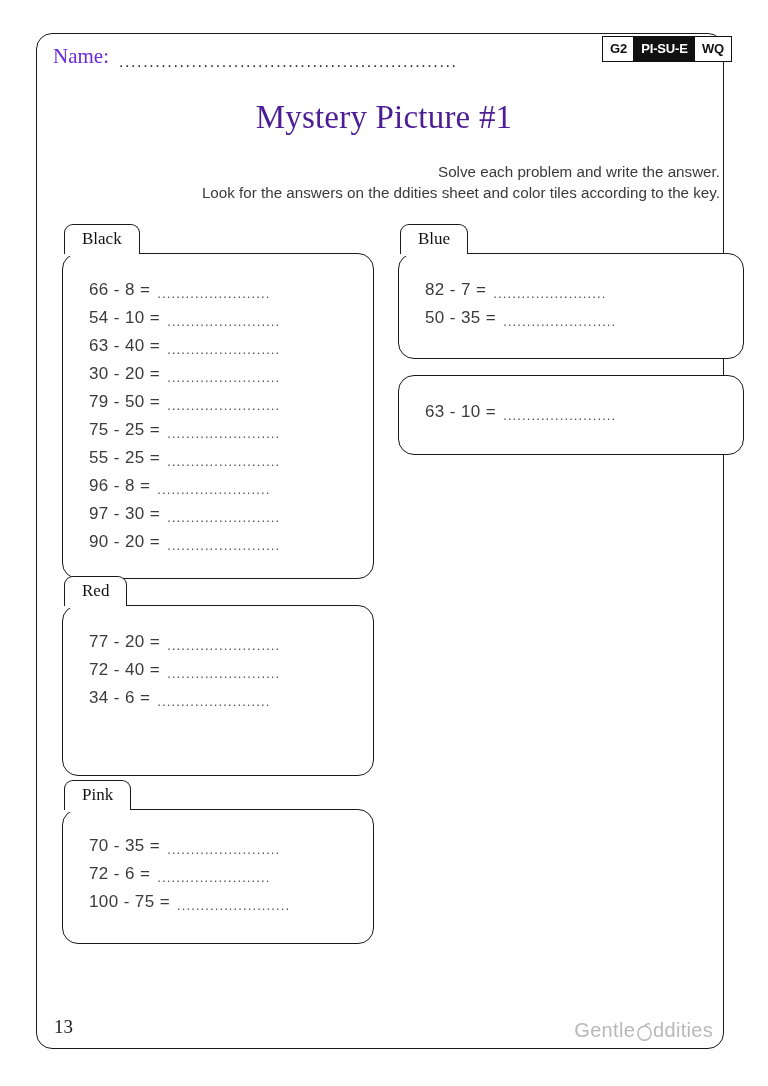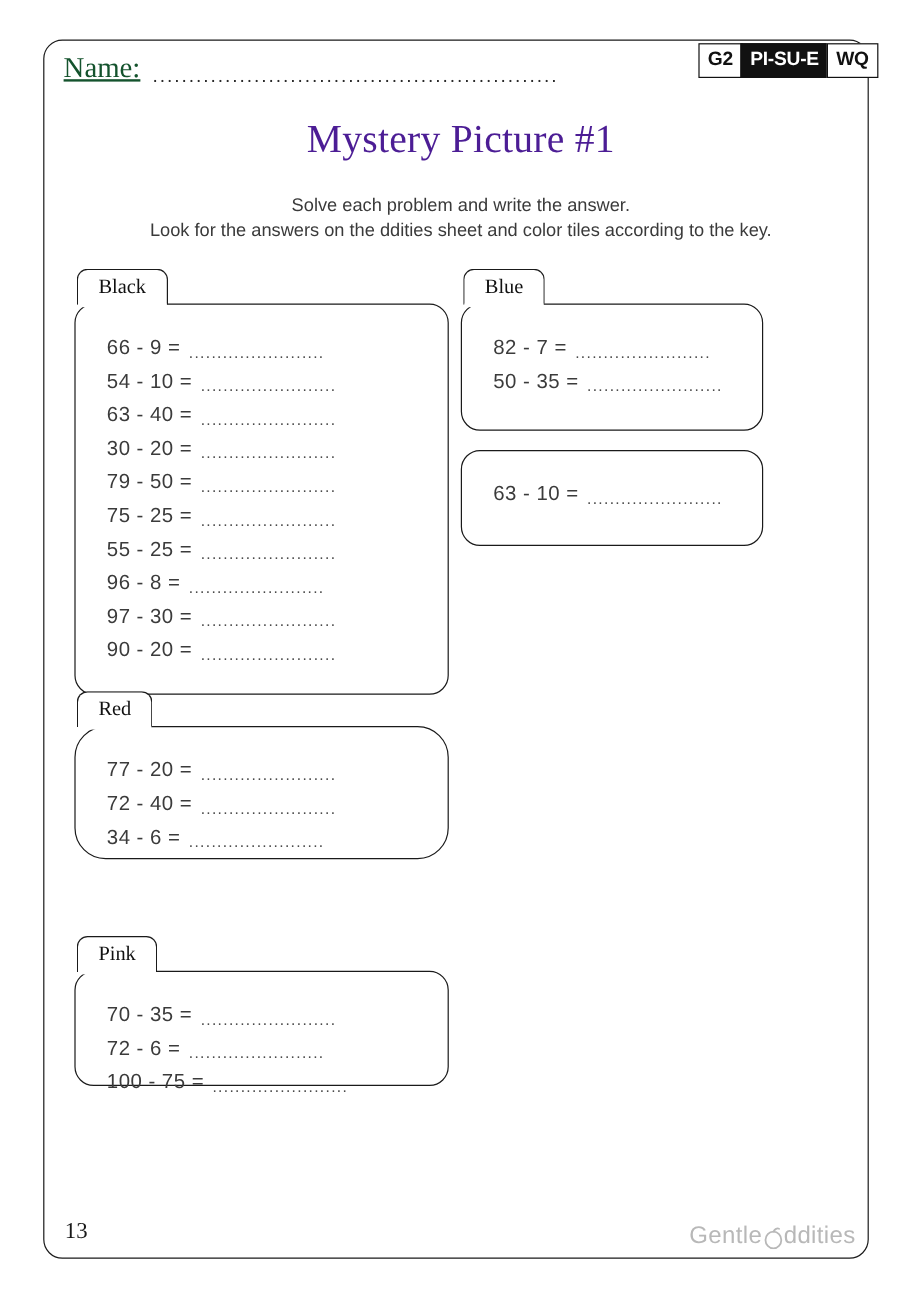--- a/index.html
+++ b/index.html
@@ -39,21 +39,21 @@
     position: absolute;
     top: 36px;
     right: 36px;
     display: flex;
     align-items: stretch;
     z-index: 6;
   }
   .badge {
     font-family: "Liberation Sans", sans-serif;
     font-weight: bold;
-    font-size: 16px;
+    font-size: 13px;
     letter-spacing: -0.2px;
     line-height: 1;
     padding: 5px 7px 6px 7px;
     border: 1.6px solid #111111;
     background: #ffffff;
     color: #111111;
     box-sizing: border-box;
     display: flex;
     align-items: center;
     justify-content: center;
@@ -68,24 +68,23 @@
   .name-row {
     position: absolute;
     left: 53px;
     top: 44px;
     display: flex;
     align-items: baseline;
     width: 470px;
   }
   .name-label {
     font-family: "Liberation Serif", serif;
-    font-size: 24px;
-    color: #14532d;
-    white-space: nowrap;
-    text-decoration: underline;
+    font-size: 21px;
+    color: #6d28d9;
+    white-space: nowrap;
   }
   .name-dots {
     flex: 1;
     margin-left: 10px;
     position: relative;
     top: 4px;
     font-family: "Liberation Sans", sans-serif;
     font-size: 16px;
     letter-spacing: 1.6px;
     color: #2a2a2a;
@@ -106,21 +105,21 @@
     color: #4c1d95;
     letter-spacing: 0.2px;
   }
 
   
   .instructions {
     position: absolute;
     left: 48px;
     right: 48px;
     top: 161px;
-    text-align: center;
+    text-align: right;
     font-family: "Liberation Sans", sans-serif;
     font-size: 15.2px;
     line-height: 21px;
     color: #3a3a3a;
   }
 
   
   .group {
     position: absolute;
   }
@@ -177,31 +176,31 @@
     top: 3px;
     font-size: 13px;
     letter-spacing: 1.1px;
     color: #4a4a4a;
     overflow: hidden;
     white-space: nowrap;
   }
 
   
   .col-left { left: 62px; width: 312px; }
-  .col-right { left: 384px; width: 252px; }
+  .col-right { left: 398px; width: 346px; }
 
   .g-black { top: 224px; }
   .g-red   { top: 576px; }
   .g-pink  { top: 780px; }
   .g-blue  { top: 224px; }
   .g-darkblue { top: 376px; }
 
   .card-black { height: 326px; }
-  .card-red { height: 111px; border-radius: 26px; }
-  .card-pink { height: 96px; }
+  .card-red { height: 171px; }
+  .card-pink { height: 135px; }
   .card-blue { height: 106px; }
   .card-darkblue { height: 80px; }
 
   
   .page-number {
     position: absolute;
     left: 54px;
     bottom: 48px;
     font-family: "Liberation Serif", serif;
     font-size: 19px;
@@ -251,21 +250,21 @@
   <div class="instructions">
     <div>Solve each problem and write the answer.</div>
     <div>Look for the answers on the ddities sheet and color tiles according to the key.</div>
   </div>
 
   <div class="group col-left g-black">
     <div class="tab">Black</div>
     <div class="card card-black">
       <div class="problems">
         <div class="problem">
-            <span class="p-expr">66 - 9 =</span>
+            <span class="p-expr">66 - 8 =</span>
             <span class="p-dots">........................</span>
           </div>
         <div class="problem">
             <span class="p-expr">54 - 10 =</span>
             <span class="p-dots">........................</span>
           </div>
         <div class="problem">
             <span class="p-expr">63 - 40 =</span>
             <span class="p-dots">........................</span>
           </div>

